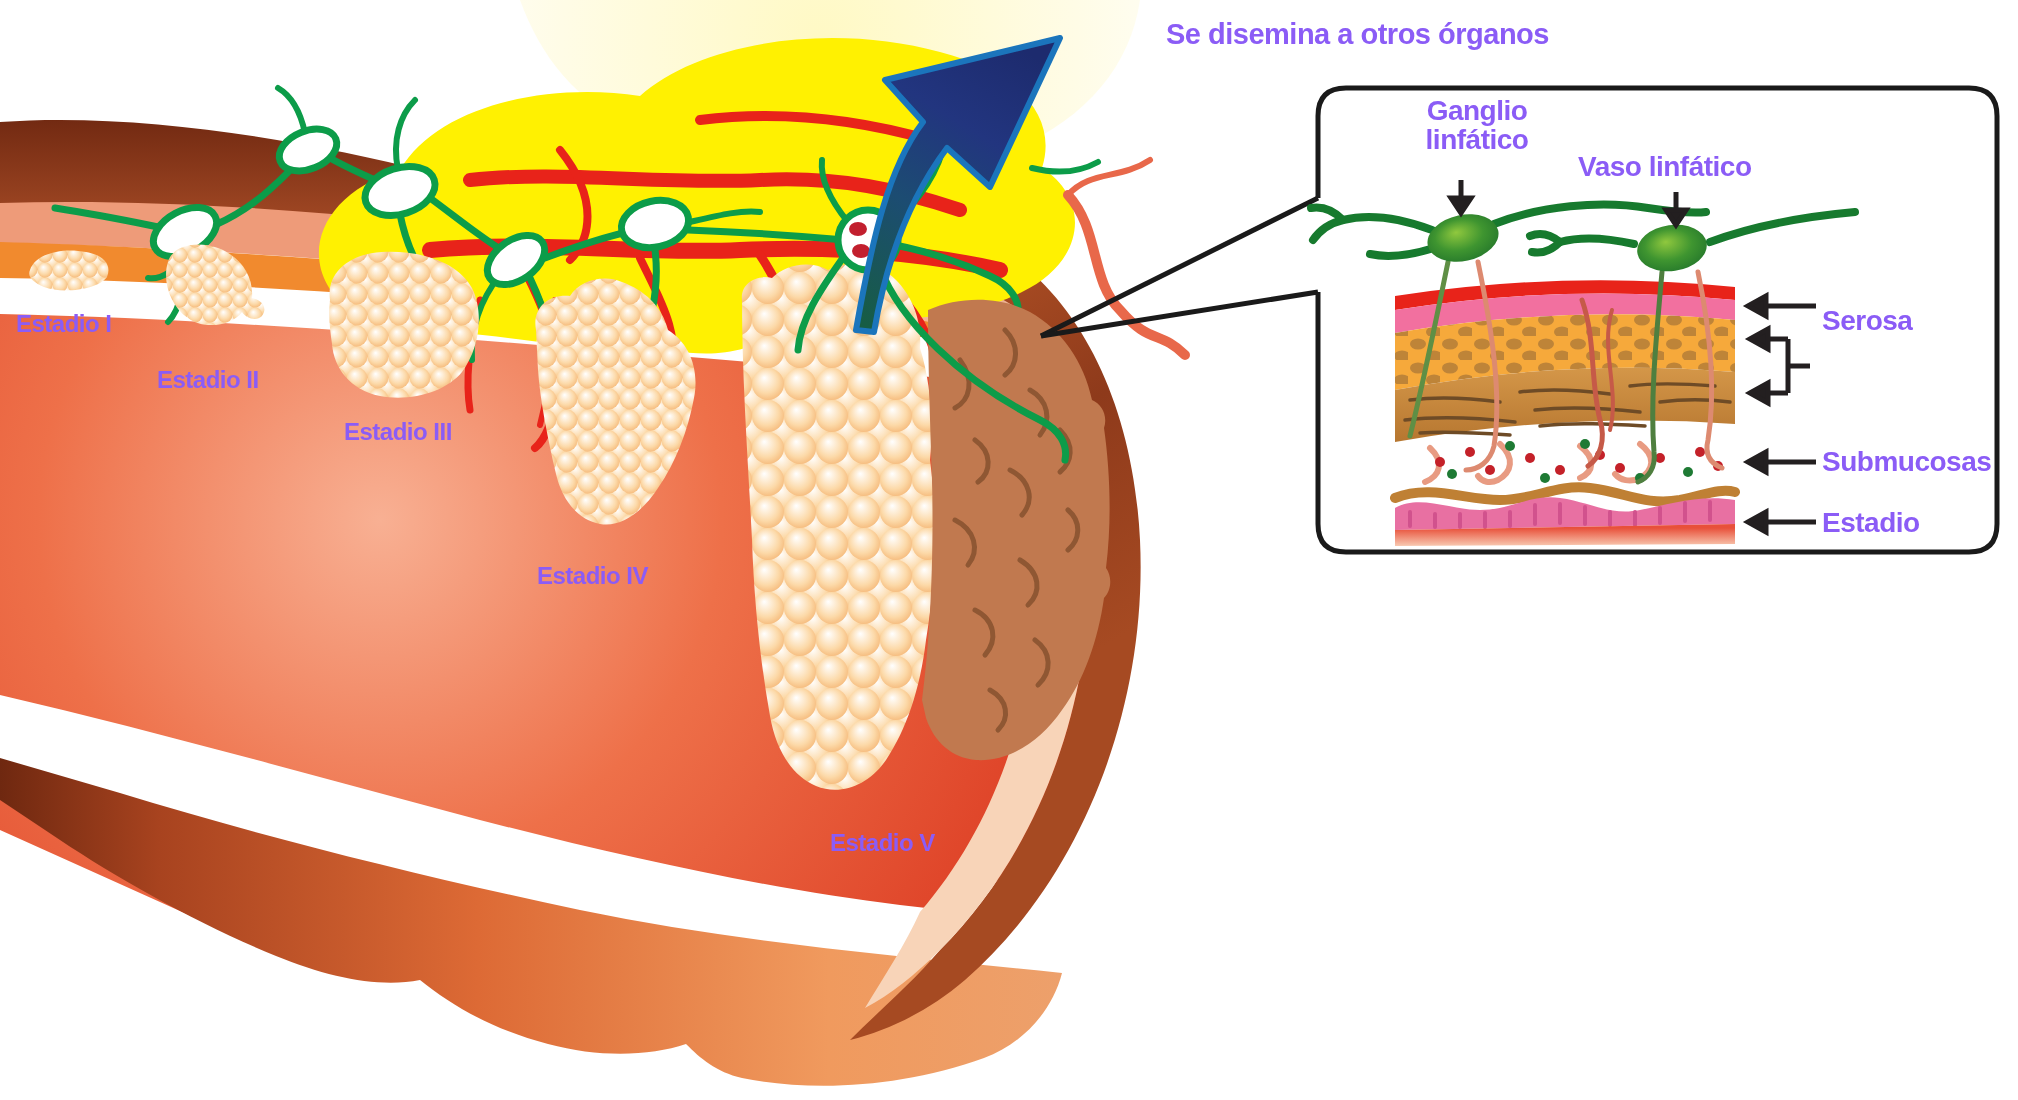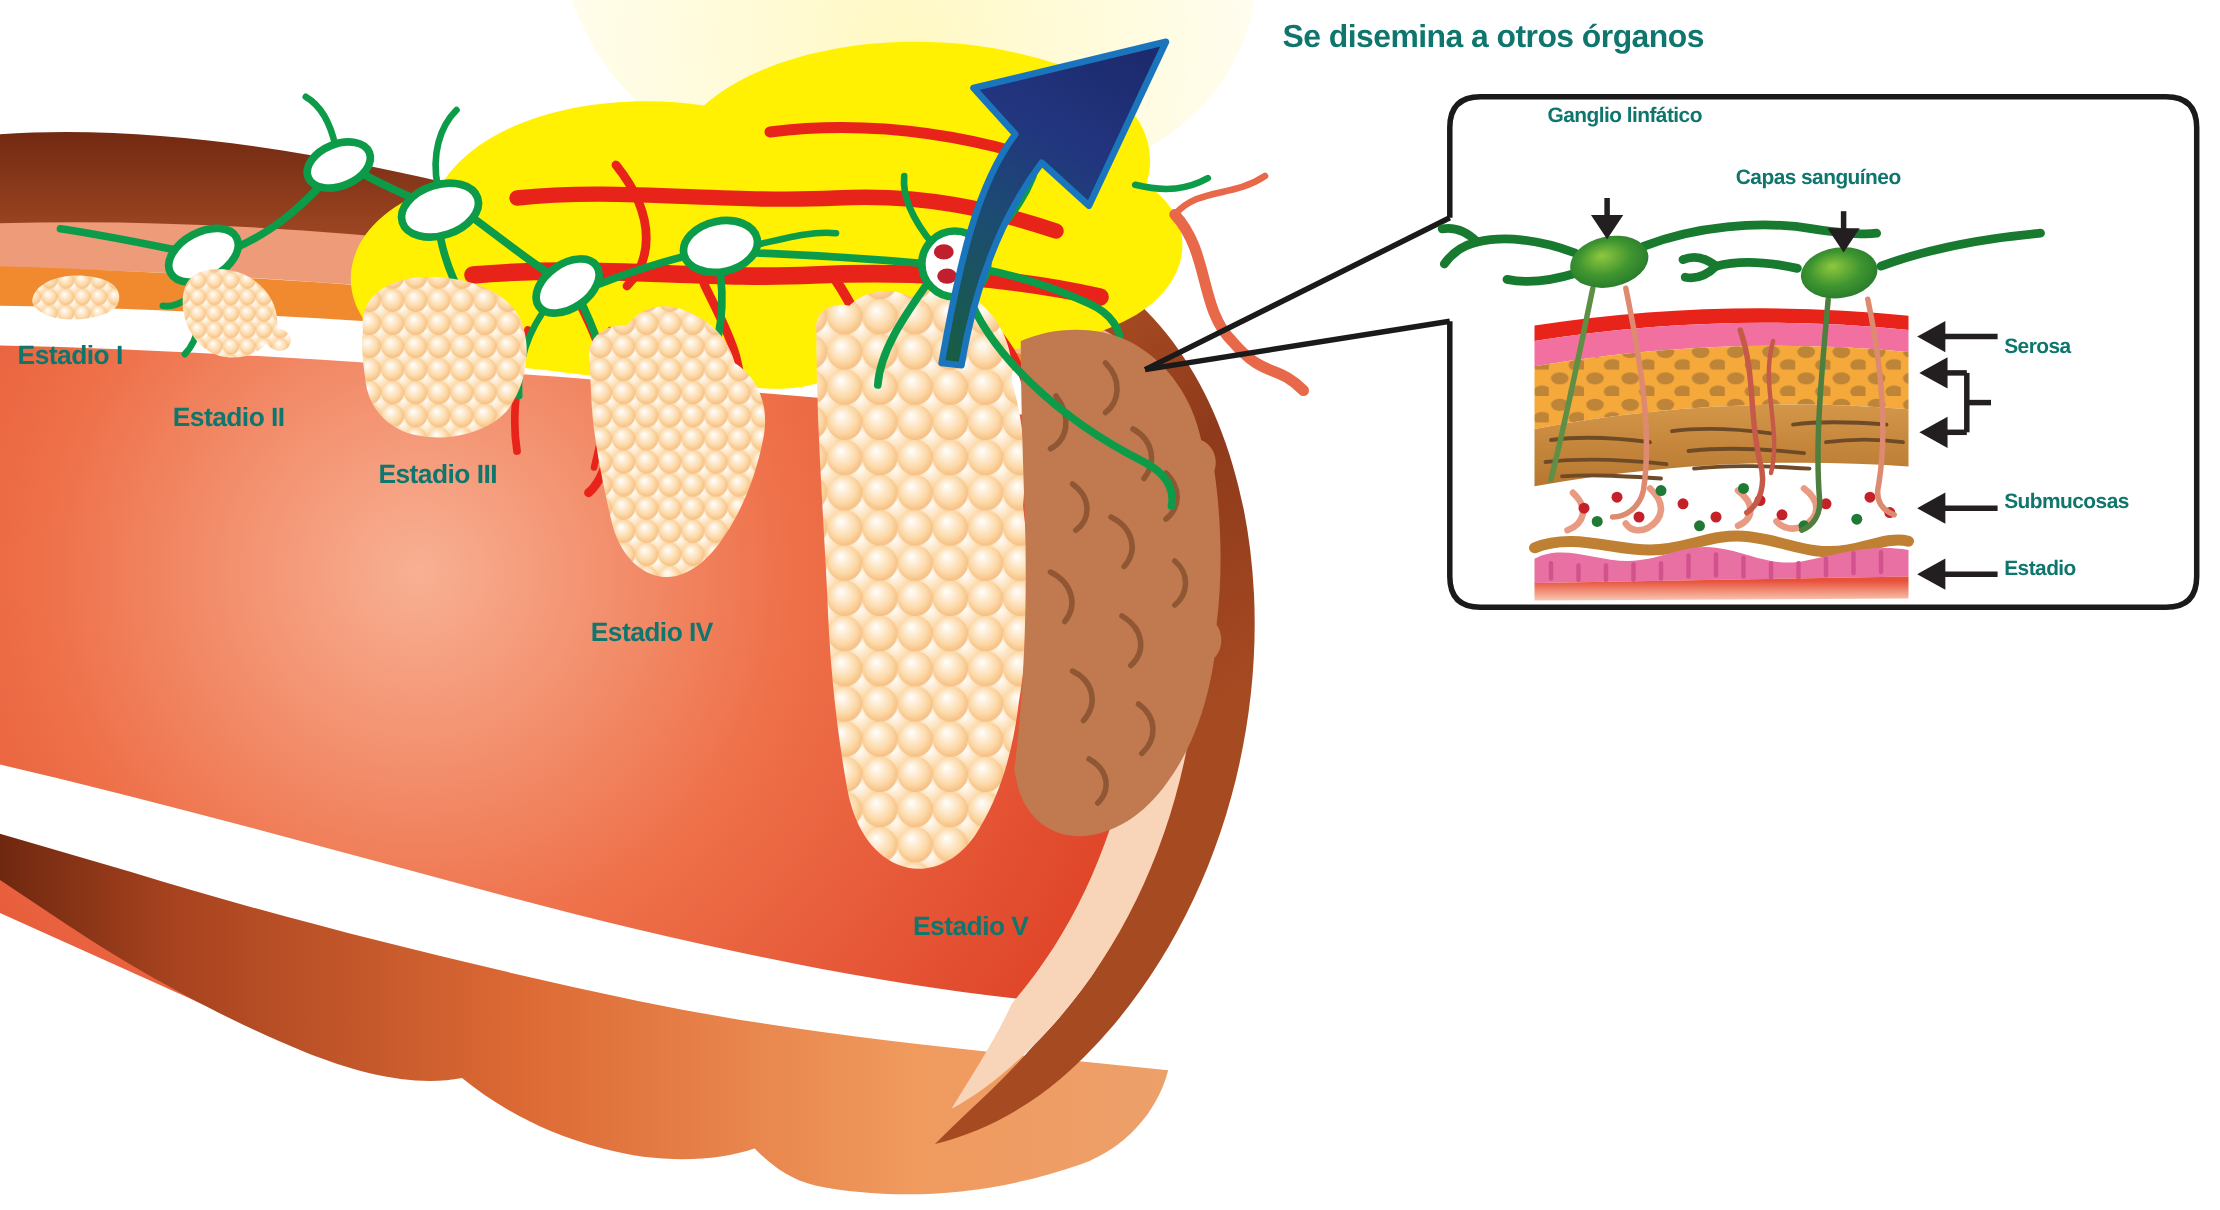--- a/index.html
+++ b/index.html
@@ -1,23 +1,23 @@
 <!DOCTYPE html>
 <html><head>
 <meta charset="utf-8">
 <style>
   html,body{margin:0;padding:0;background:#ffffff;}
   #stage{position:relative;width:2018px;height:1100px;overflow:hidden;background:#ffffff;
          font-family:"Liberation Sans",sans-serif;}
   #art{position:absolute;left:0;top:0;}
-  .lbl{position:absolute;font-weight:bold;color:#0f766e;letter-spacing:-0.5px;
+  .lbl{position:absolute;font-weight:bold;color:#8b5cf6;letter-spacing:-0.5px;
        font-family:"Liberation Sans",sans-serif;}
   .stage-lbl{font-size:24px;line-height:1.0;white-space:nowrap;}
   .spread-lbl{font-size:29px;white-space:nowrap;}
-  .inset-lbl{font-size:19px;line-height:1.04;}
+  .inset-lbl{font-size:28px;line-height:1.04;}
   .ctr{text-align:center;}
 </style>
 </head>
 <body>
 
 <div id="stage">
 
 <svg id="art" width="2018" height="1100" viewBox="0 0 2018 1100">
   <defs>
     <linearGradient id="lg_dark" x1="0" y1="110" x2="0" y2="290" gradientUnits="userSpaceOnUse">
@@ -388,19 +388,19 @@
 
 <div class="lbl spread-lbl" style="left:1166px;top:18px;">Se disemina a otros órganos</div>
 
 <div class="lbl stage-lbl" style="left:16px;top:312px;">Estadio I</div>
 <div class="lbl stage-lbl" style="left:157px;top:368px;">Estadio II</div>
 <div class="lbl stage-lbl" style="left:344px;top:420px;">Estadio III</div>
 <div class="lbl stage-lbl" style="left:537px;top:564px;">Estadio IV</div>
 <div class="lbl stage-lbl" style="left:830px;top:815px;margin-top:16px;">Estadio V</div>
 
 <div class="lbl inset-lbl ctr" style="left:1392px;top:96px;width:170px;">Ganglio linfático</div>
-<div class="lbl inset-lbl" style="left:1578px;top:152px;white-space:nowrap;">Capas sanguíneo</div>
+<div class="lbl inset-lbl" style="left:1578px;top:152px;white-space:nowrap;">Vaso linfático</div>
 
 <div class="lbl inset-lbl" style="left:1822px;top:306px;white-space:nowrap;">Serosa</div>
 <div class="lbl inset-lbl" style="left:1822px;top:447px;white-space:nowrap;">Submucosas</div>
 <div class="lbl inset-lbl" style="left:1822px;top:508px;white-space:nowrap;">Estadio</div>
 
 </div>
 
 </body></html>

